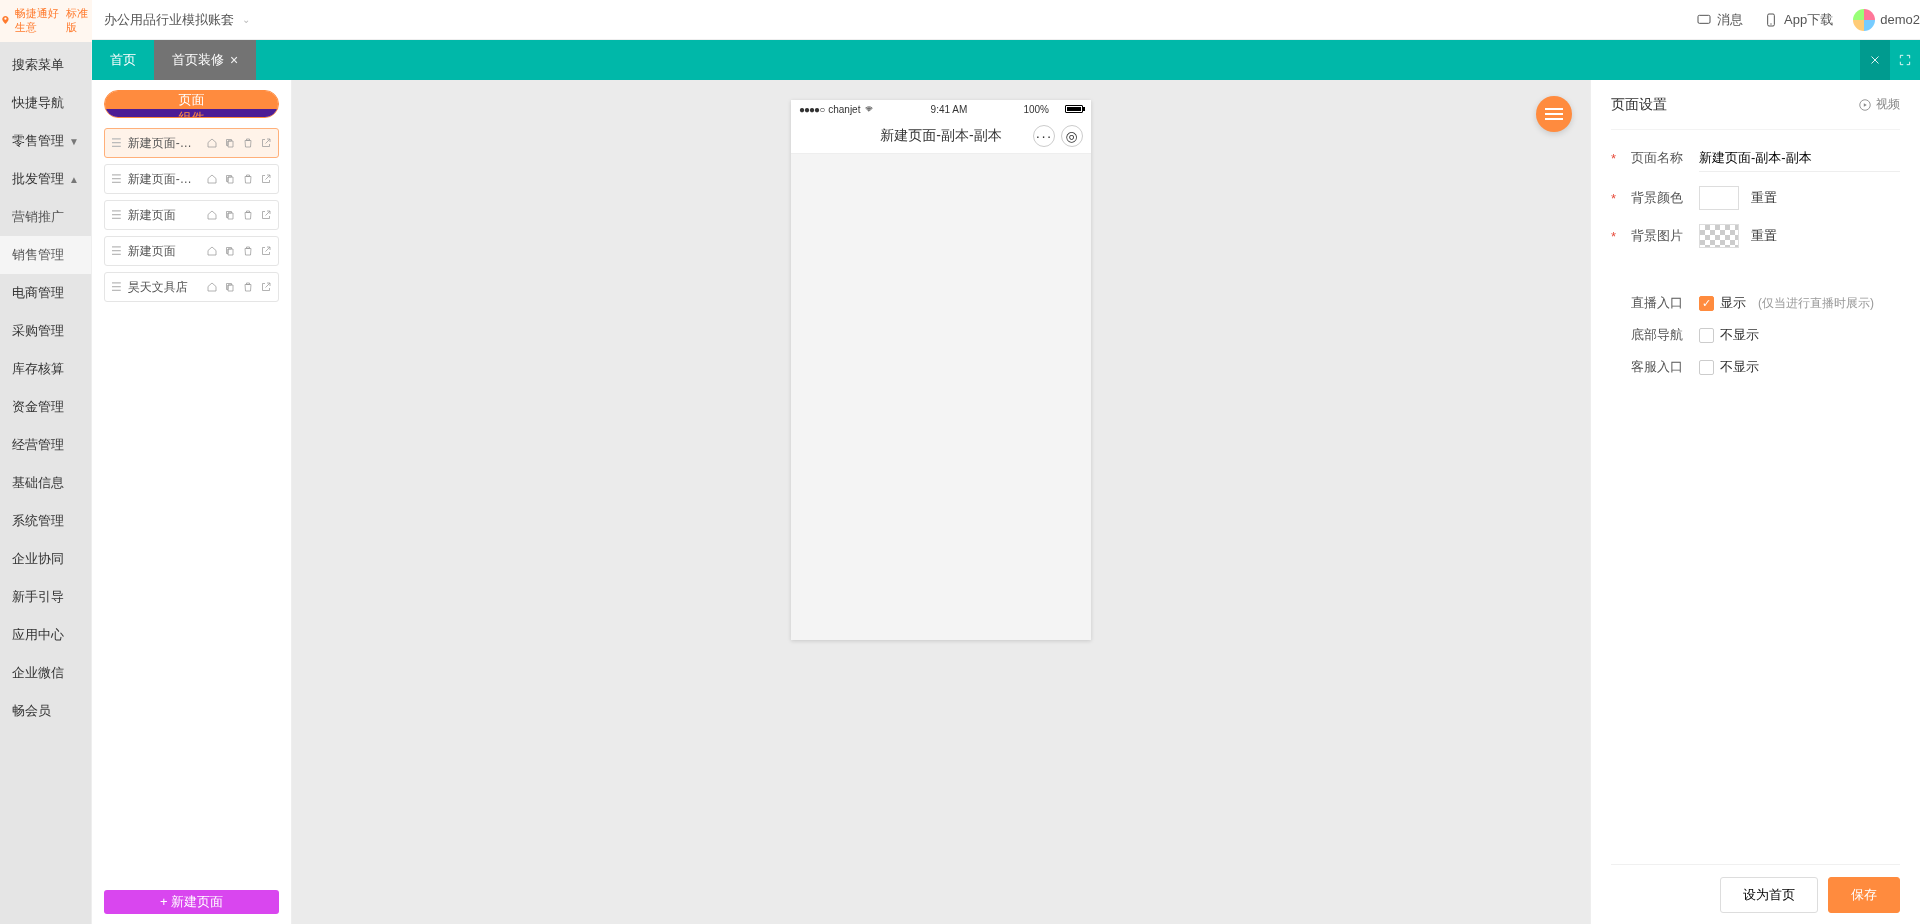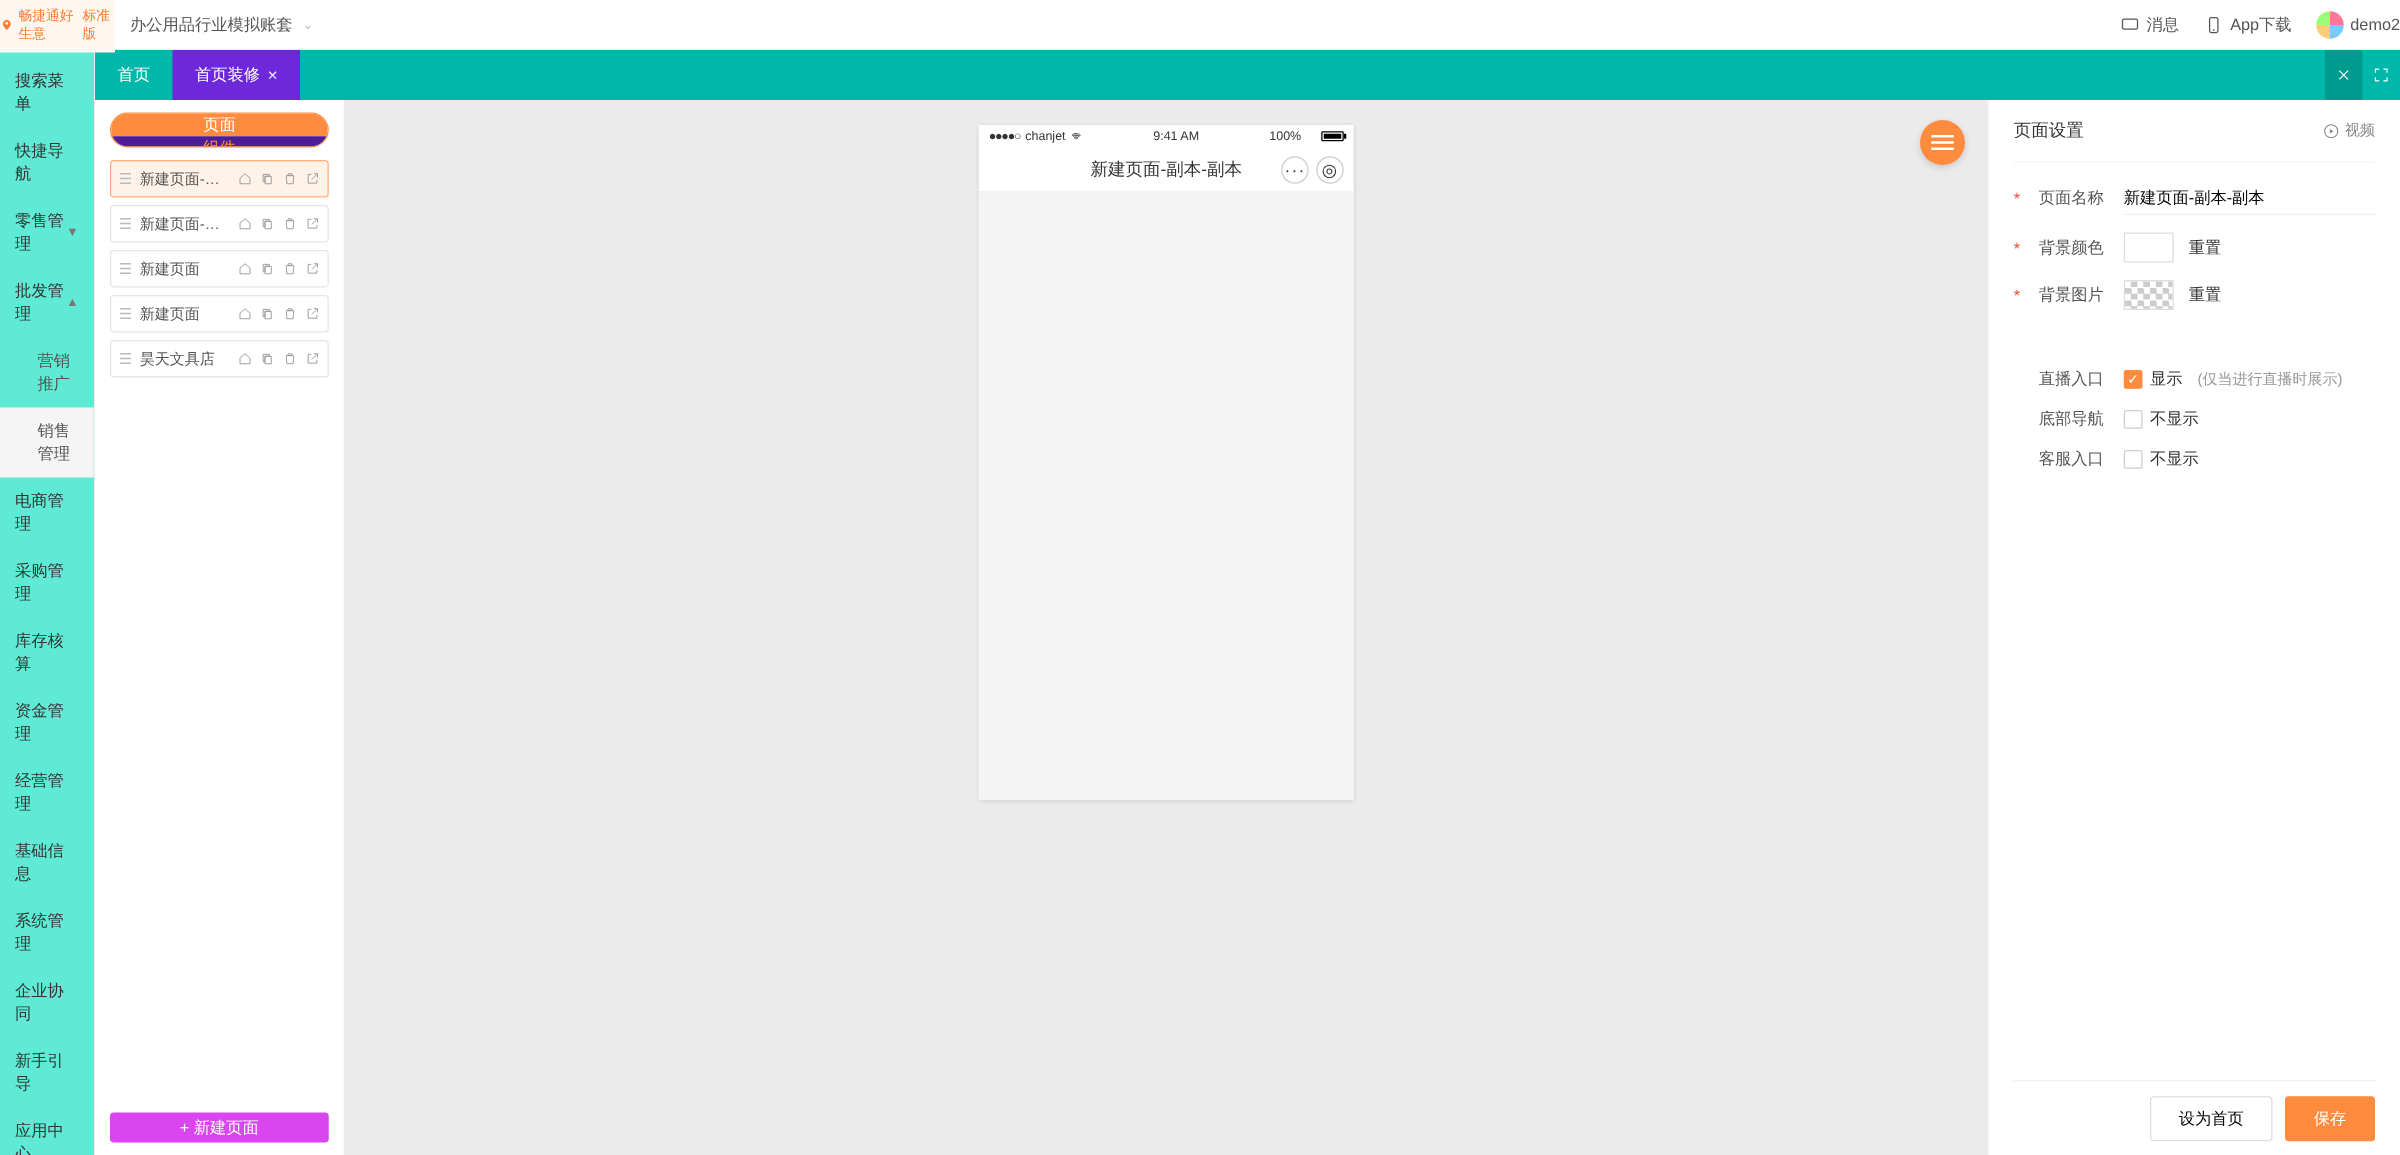--- a/index.html
+++ b/index.html
@@ -15,31 +15,31 @@
 .dropdown-select .chev{font-size:10px;color:#bbb;}
 .hdr-right{margin-left:auto;display:flex;align-items:center;gap:20px;font-size:13px;color:#555;}
 .hdr-item{display:flex;align-items:center;gap:5px;cursor:pointer;}
 .hdr-item svg{width:16px;height:16px;}
 .avatar{width:22px;height:22px;border-radius:50%;background:conic-gradient(#f79 0 90deg,#7cf 90deg 180deg,#fc7 180deg 270deg,#9f7 270deg 360deg);}
 
 
 .body{flex:1;display:flex;min-height:0;}
 
 
-.left-nav{width:76px;background:#5eead4;border-right:1px solid #eee;overflow-y:auto;padding-top:6px;}
+.left-nav{width:92px;background:#e5e5e5;border-right:1px solid #eee;overflow-y:auto;padding-top:6px;}
 .nav-item{padding:10px 12px;font-size:13px;color:#333;display:flex;align-items:center;justify-content:space-between;cursor:pointer;}
-.nav-item.sub{padding-left:30px;color:#555;}
+.nav-item.sub{padding-left:12px;color:#555;}
 .nav-item.sub.active{background:#f5f5f5;}
 .nav-item .arr{font-size:10px;color:#777;}
 
 
 .main{flex:1;display:flex;flex-direction:column;min-width:0;background:#fff;}
 .tab-bar{height:40px;background:#00b8a9;display:flex;align-items:stretch;color:#fff;font-size:13px;}
 .tab{padding:0 18px;display:flex;align-items:center;gap:6px;cursor:pointer;white-space:nowrap;}
-.tab.active{background:#6d28d9;}
+.tab.active{background:#737373;}
 .tab .close{font-size:14px;opacity:.9;}
 .tab-bar .spacer{flex:1;}
 .tab-bar .tool{width:30px;display:flex;align-items:center;justify-content:center;cursor:pointer;}
 .tab-bar .tool.dark{background:#009b8f;}
 
 .workspace{flex:1;display:flex;min-height:0;}
 
 
 .pages-panel{width:200px;background:#fff;border-right:1px solid #eee;display:flex;flex-direction:column;padding:10px 12px;}
 .seg{display:flex;border:1px solid #ff8b3e;border-radius:15px;overflow:hidden;height:28px;margin-bottom:10px;flex-direction:column;}

